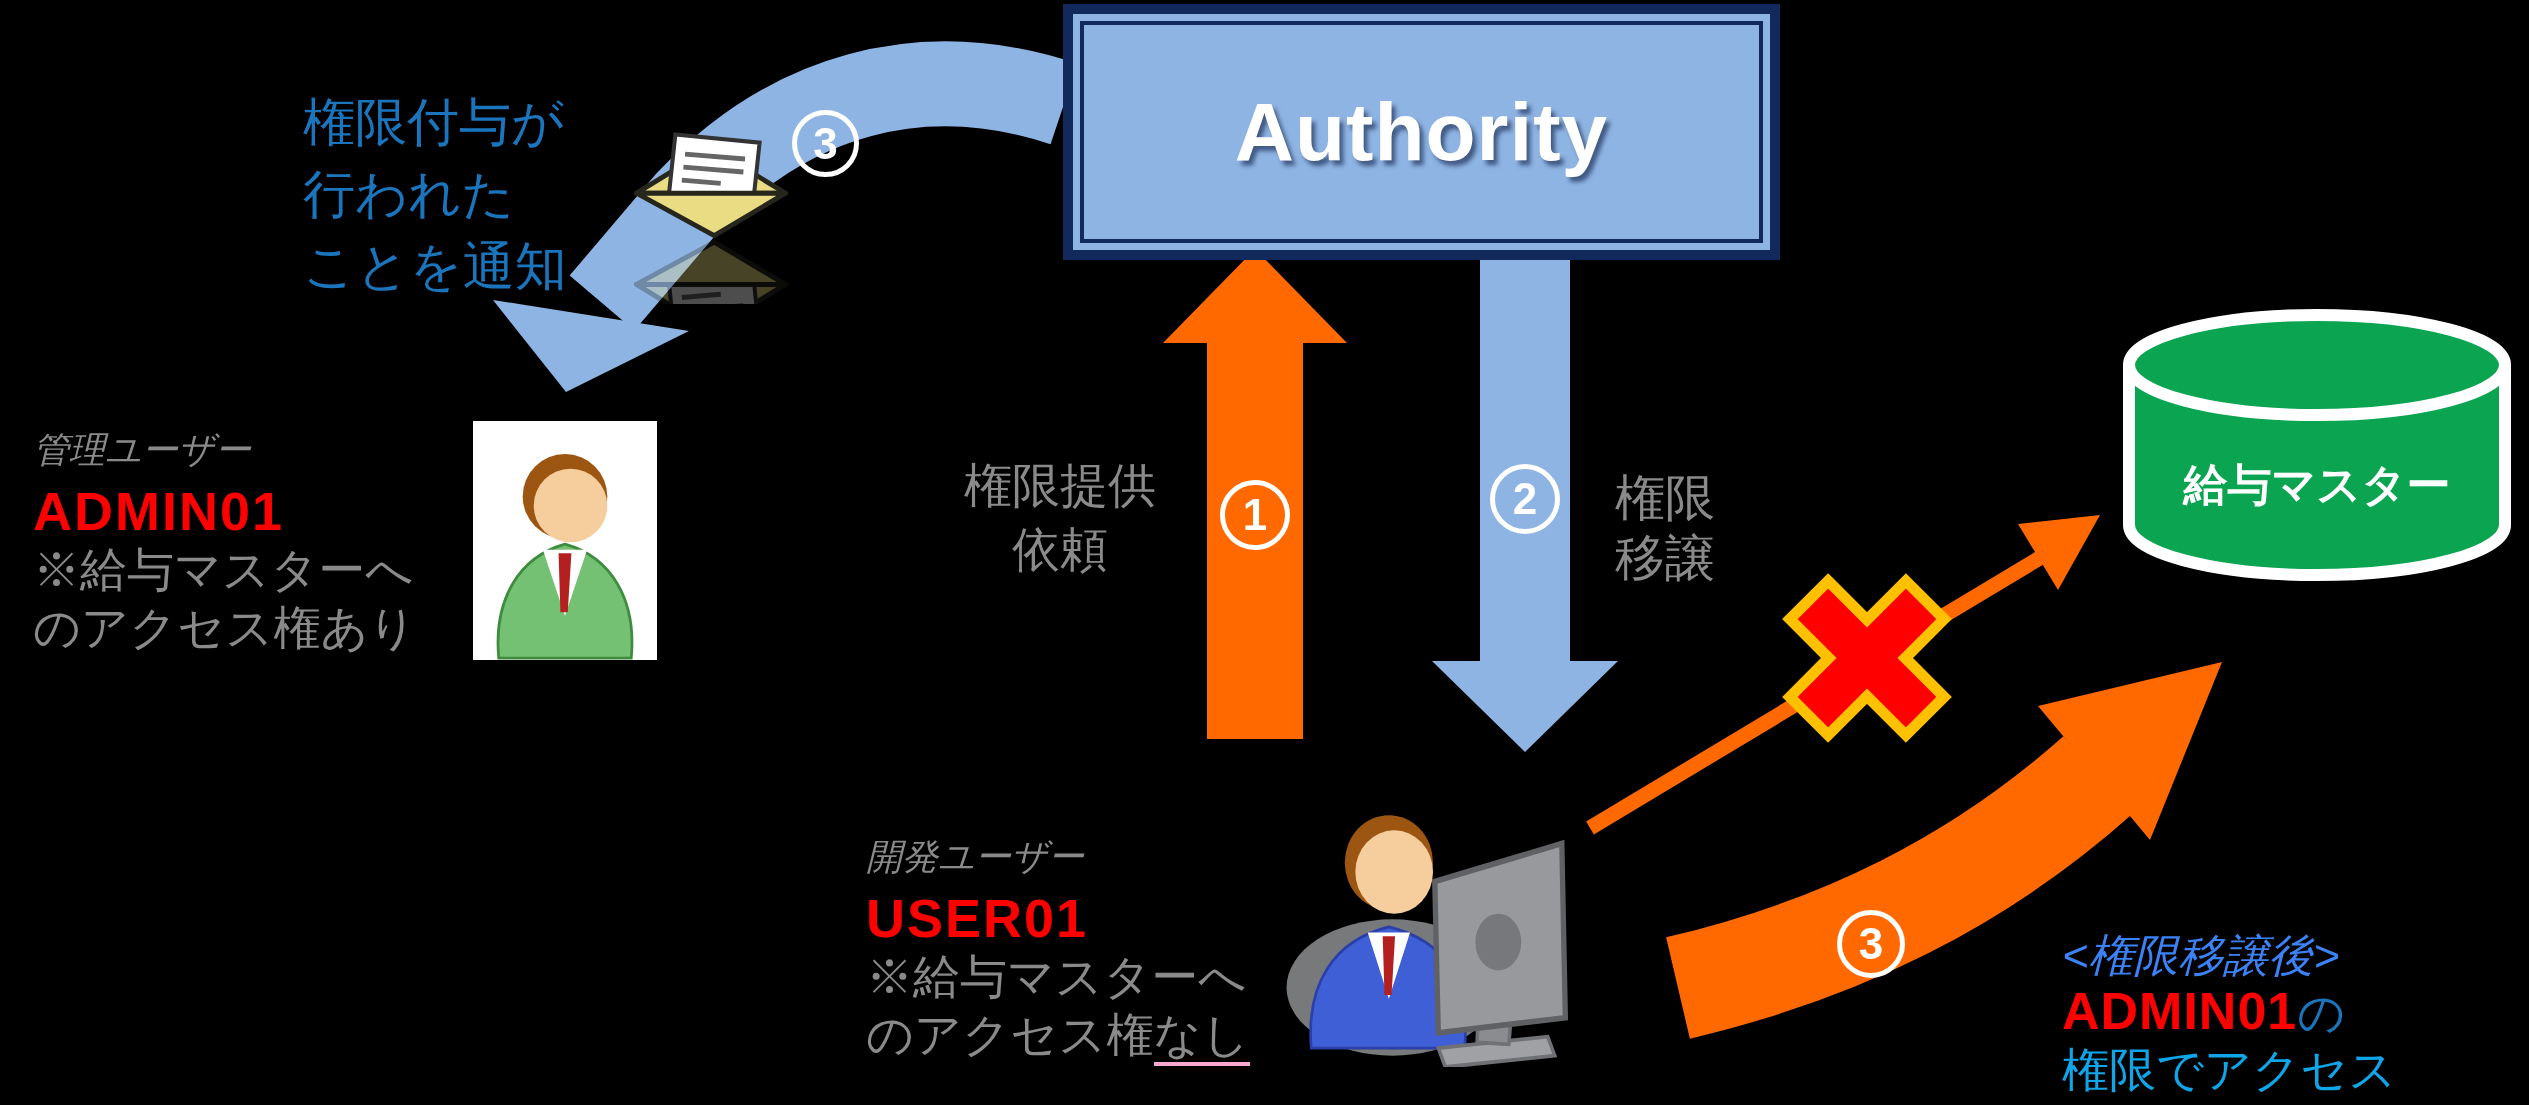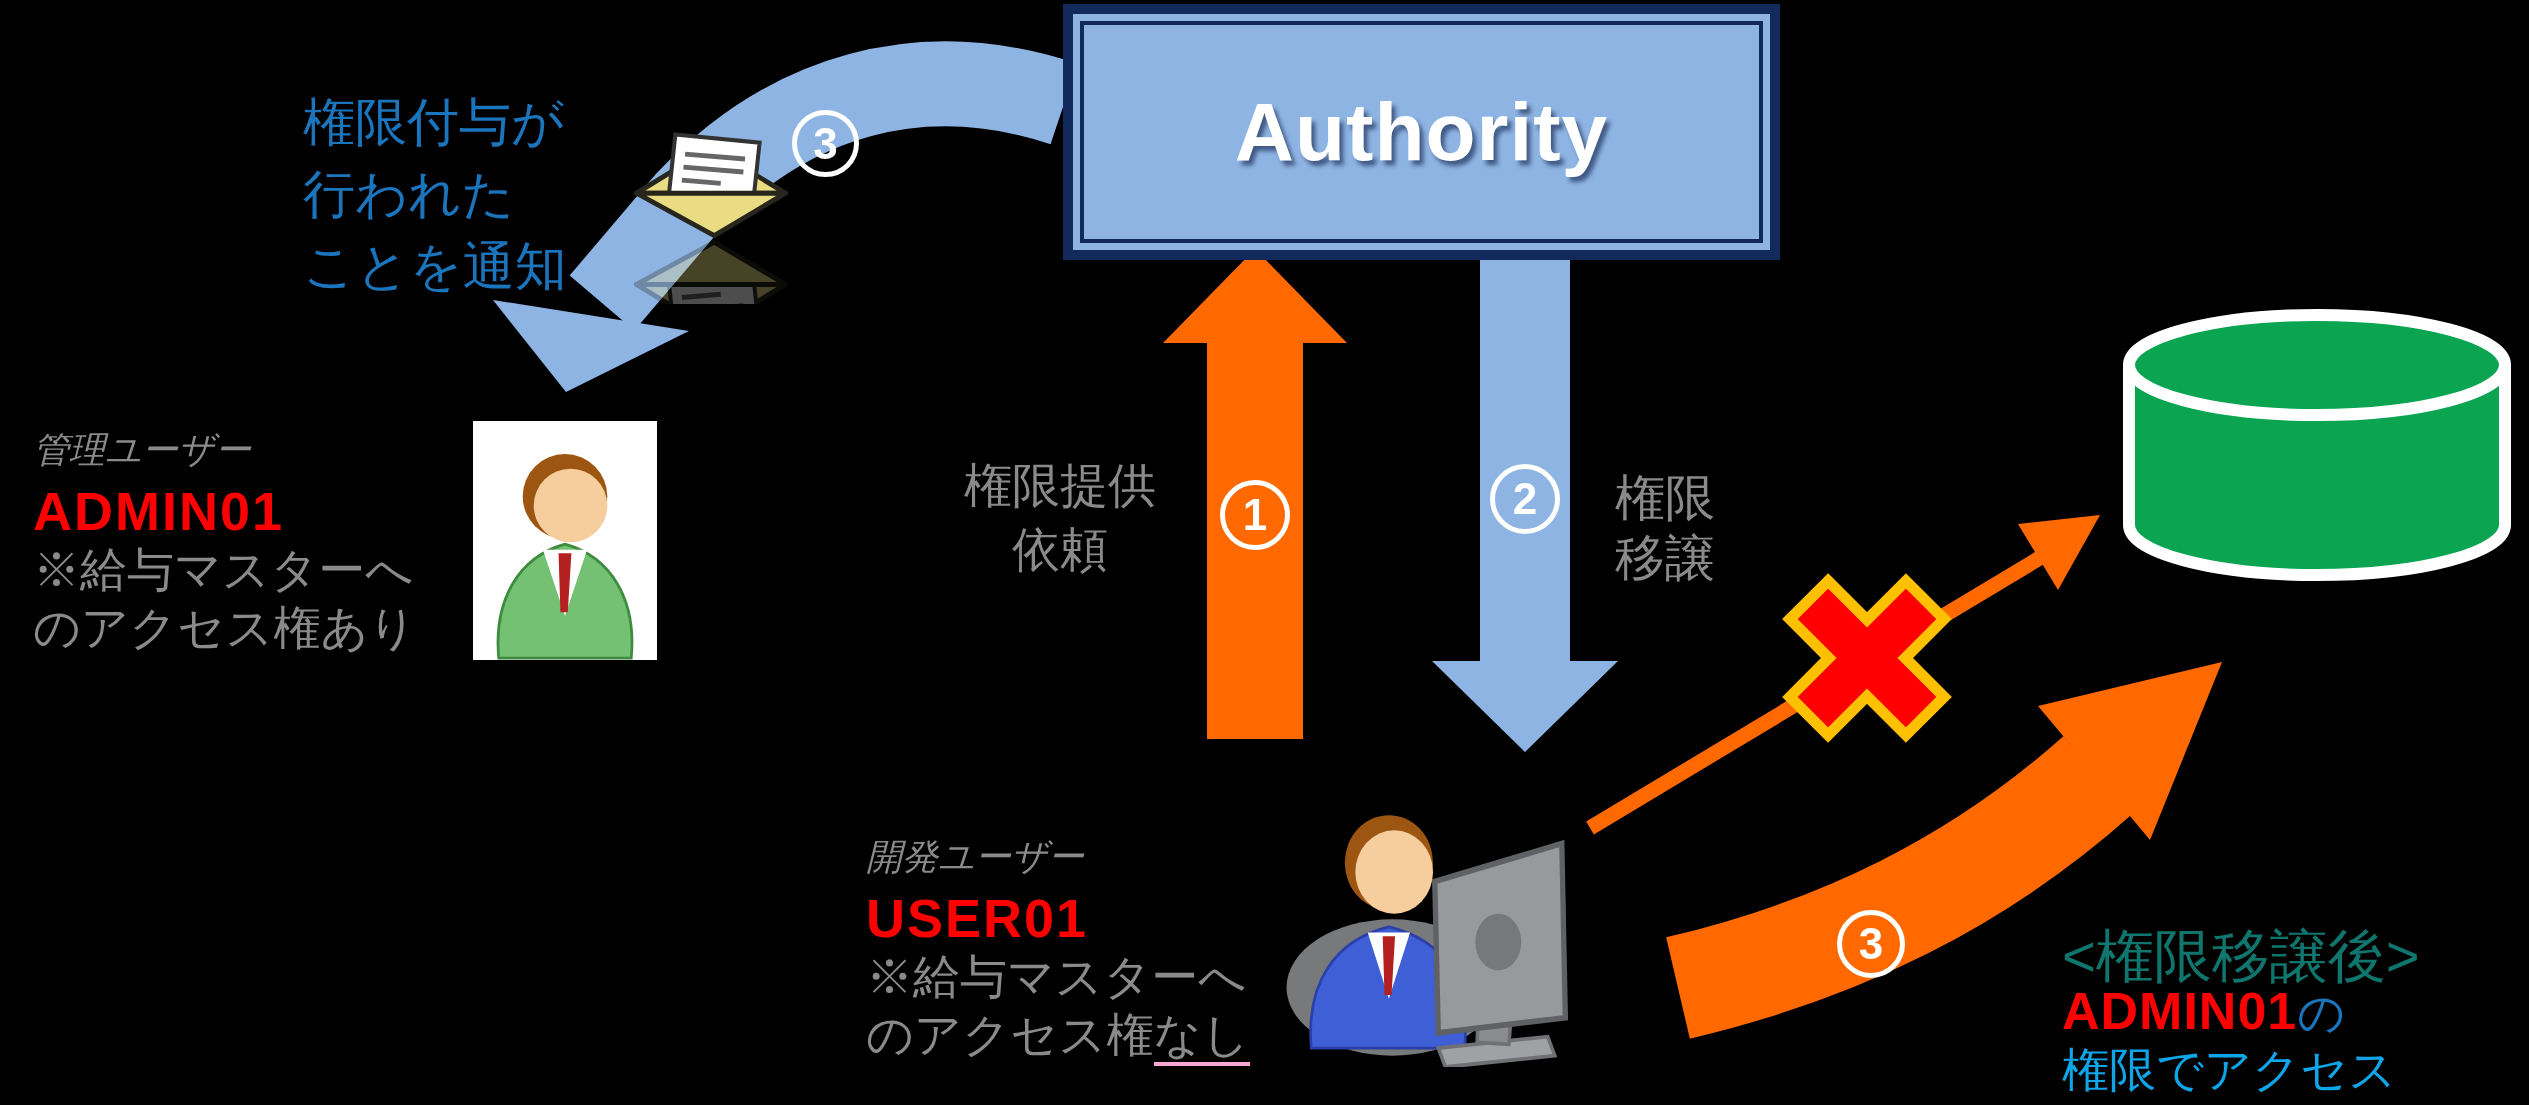--- a/index.html
+++ b/index.html
@@ -37,21 +37,21 @@
   #dev-text{left:866px;top:826px;}
   .user-text .role{font-size:36px;line-height:62px;color:#8A8A8A;font-style:italic;}
   .user-text .uid{font-size:54px;line-height:60px;color:#FF0000;font-weight:bold;letter-spacing:2px;}
   .user-text .note{font-size:47px;line-height:58px;color:#8A8A8A;}
   .underline{border-bottom:4px solid #f9a8d4;padding-bottom:1px;}
   #admin-icon{left:473px;top:421px;width:184px;height:239px;}
   #dev-icon{left:1283px;top:783px;width:300px;height:284px;}
   #email-icon{left:630px;top:128px;width:162px;height:176px;}
   #db-label{left:2123px;top:456px;width:388px;text-align:center;color:#fff;font-size:44px;font-weight:bold;}
   #after-text{left:2062px;top:930px;}
-  #after-text .heading{font-size:58px;line-height:52px;color:#0f766e;}
+  #after-text .heading{font-size:45px;line-height:52px;color:#3b82f6;font-style:italic;}
   #after-text .line2{font-size:47px;line-height:58px;color:#1B75BC;}
   #after-text .line2 .uid{font-size:52px;font-weight:bold;color:#FF0000;letter-spacing:1px;}
   #after-text .line3{font-size:47px;line-height:56px;color:#0ea5e9;}
   svg{display:block;}
 </style>
 </head>
 <body>
 
 <div id="canvas">
 
@@ -151,20 +151,21 @@
     </svg>
   </div>
 
   <div class="abs user-text" id="dev-text">
     <div class="role">開発ユーザー</div>
     <div class="uid">USER01</div>
     <div class="note preline"><span>※給与マスターへ
 のアクセス権</span><span class="underline">なし</span></div>
   </div>
 
+  <div class="abs" id="db-label">給与マスター</div>
 
   <div class="abs" id="after-text">
     <div class="heading">&lt;権限移譲後&gt;</div>
     <div class="line2"><span class="uid">ADMIN01</span><span>の</span></div>
     <div class="line3">権限でアクセス</div>
   </div>
 
 </div>
 
 </body></html>

